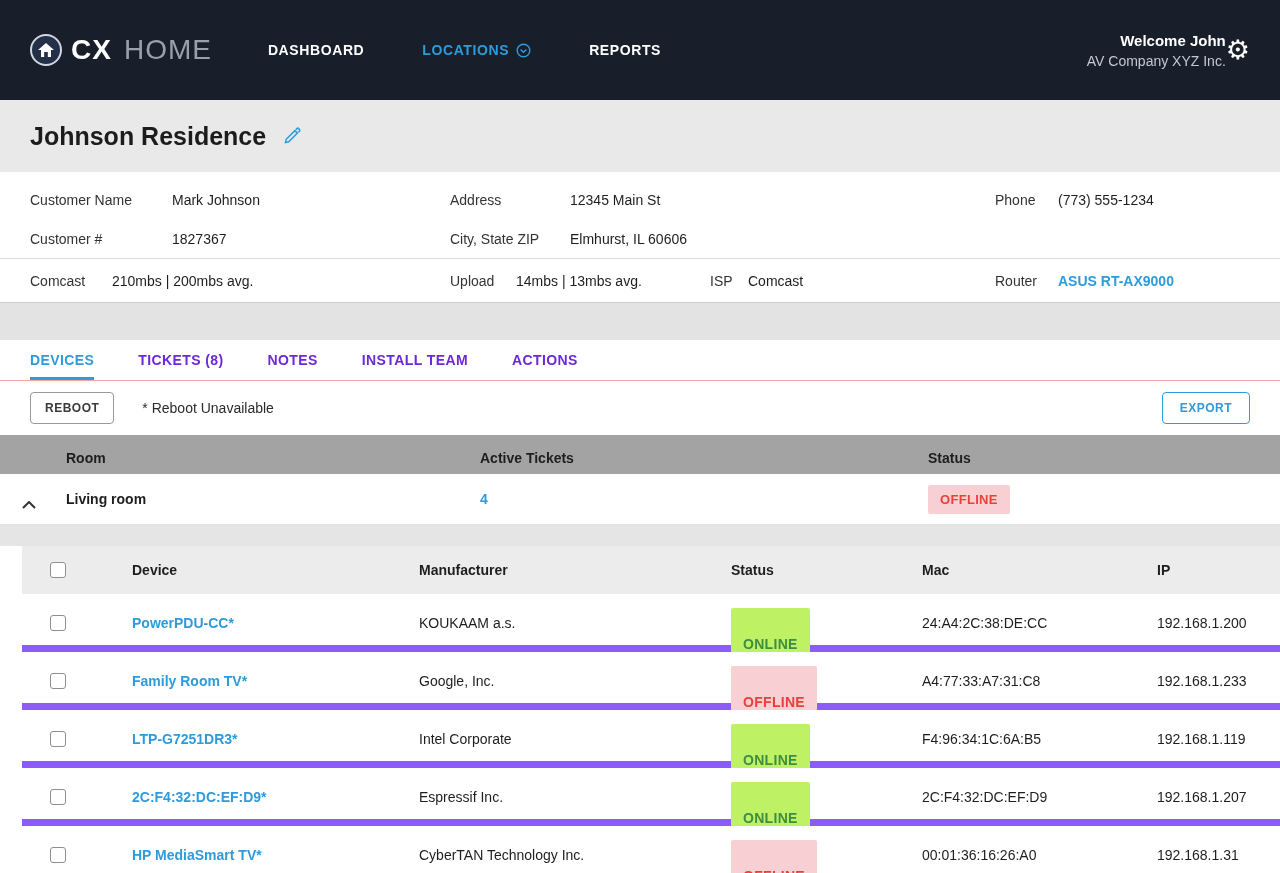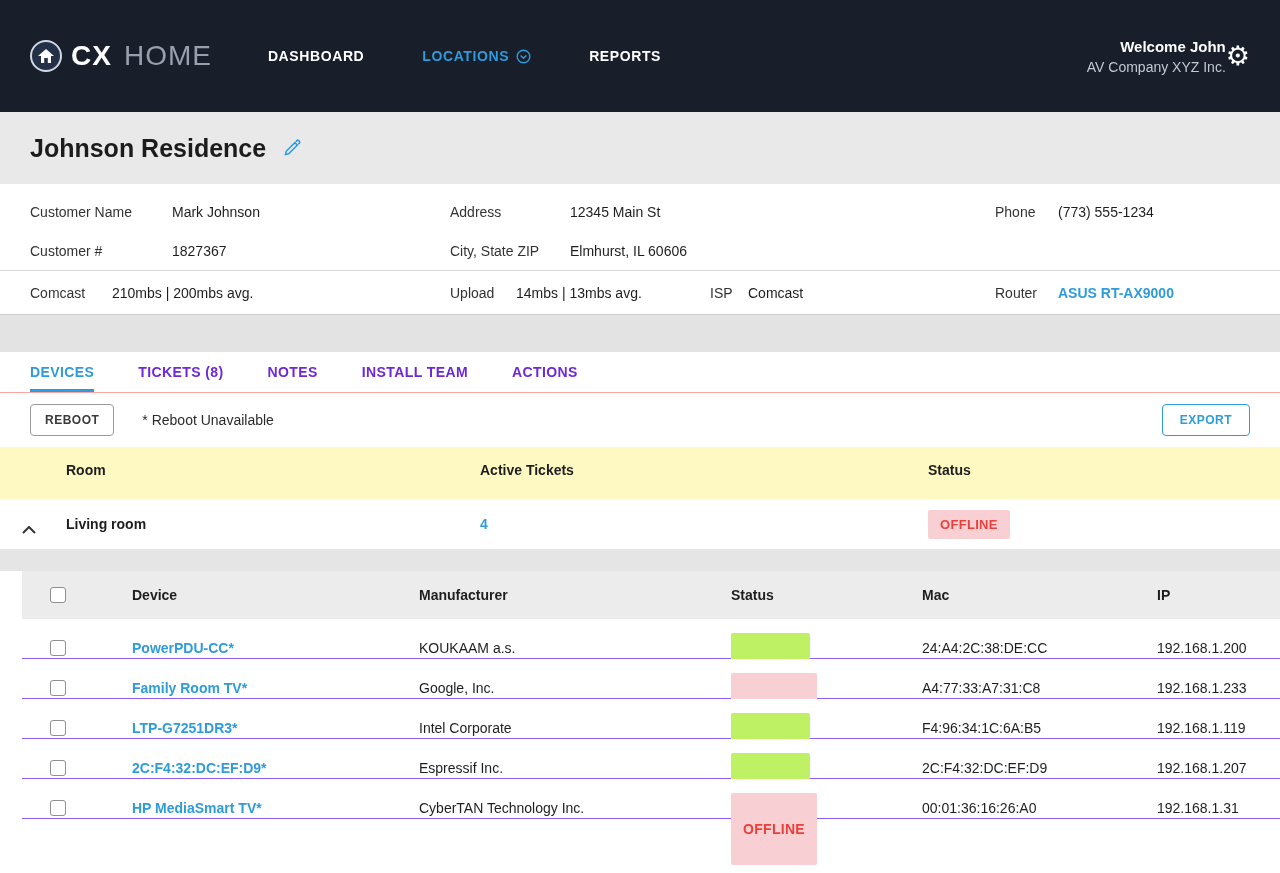--- a/index.html
+++ b/index.html
@@ -1,20 +1,20 @@
 <!DOCTYPE html>
 <html><head>
 <meta charset="utf-8">
 <style>
   * { margin:0; padding:0; box-sizing:border-box; }
   html,body { width:1280px; height:873px; overflow:hidden; background:#fff;
     font-family:"Liberation Sans", sans-serif; }
 
   
-  .topbar { height:112px; background:#181E2A; display:flex; align-items:center;
+  .topbar { height:100px; background:#181E2A; display:flex; align-items:center;
     padding:0 30px; }
   .logo { display:flex; align-items:center; gap:9px; }
   .logo-circle { width:32px; height:32px; border-radius:50%; background:#243048;
     border:2px solid #cfd7e2; display:flex; align-items:center; justify-content:center; }
   .logo-cx { color:#fff; font-weight:bold; font-size:28px; letter-spacing:1px; }
   .logo-home { color:#97a0ac; font-size:28px; font-weight:normal; letter-spacing:1px; margin-left:3px; }
   .nav { display:flex; gap:58px; margin-left:56px; }
   .nav-item { color:#fff; font-weight:bold; font-size:14px; letter-spacing:.6px;
     cursor:pointer; display:flex; align-items:center; gap:7px; }
   .nav-item.active { color:#2E9BDB; }
@@ -55,43 +55,43 @@
   
   .toolbar { display:flex; align-items:center; padding:12px 30px; height:54px; }
   .btn { background:#fff; border-radius:4px; font-size:12px; font-weight:bold;
     letter-spacing:.5px; padding:8px 14px; cursor:pointer;
     font-family:"Liberation Sans", sans-serif; }
   .reboot-btn { border:1px solid #9a9a9a; color:#3a3a3a; }
   .reboot-note { margin-left:28px; font-size:14px; color:#2b2b2b;text-align:right; }
   .export-btn { margin-left:auto; border:1px solid #2E9BDB; color:#2E9BDB; padding:8px 17px; }
 
   
-  .rooms-header { background:#fef9c3; height:52px; position:relative; }
+  .rooms-header { background:#a3a3a3; height:39px; position:relative; }
   .rooms-header span { position:absolute; top:0; line-height:46px; font-size:14px;
     font-weight:bold; color:#1e1e1e; }
   .room-row { background:#fff; height:50px; position:relative; }
   .room-row > * { position:absolute; }
   .collapse-icon { left:22px; top:21px; cursor:pointer; }
   .room-name { left:66px; line-height:50px; font-size:14px; font-weight:bold; color:#1e1e1e; }
   .tickets-link { left:480px; line-height:50px; font-size:14px; }
 
   .badge { display:inline-block; padding:7px 12px; font-size:13px; font-weight:bold;
     border-radius:2px; letter-spacing:.3px; }
   .badge.offline { background:#f8d0d3; color:#E8413C; }
   .badge.online  { background:#bef264; color:#3E8E41; }
 
   .gap2 { height:22px; background:#e5e5e5; }
 
   
   .devices { margin-left:22px; }
   .devices-header { background:#ececec; height:48px; position:relative; }
   .devices-header span { position:absolute; line-height:48px; font-size:14px;
     font-weight:bold; color:#1e1e1e; }
-  .device-row { background:#fff; height:40px; position:relative;
-    border-bottom:1px solid #8b5cf6; }
+  .device-row { background:#fff; height:58px; position:relative;
+    border-bottom:7px solid #8b5cf6; }
   .device-row span { position:absolute; line-height:58px; font-size:14px; color:#1e1e1e; }
   .checkbox { position:absolute; left:28px; width:16px; height:16px;
     border:1.5px solid #8f8f8f; border-radius:3px; background:#fff; cursor:pointer; }
   .devices-header .checkbox { top:16px; }
   .device-row .checkbox { top:21px; }
   .c-device { left:110px; } .c-manu { left:397px; } .c-status { left:709px; }
   .c-mac { left:900px; } .c-ip { left:1135px; }
   .device-row .c-device { color:#2E9BDB; font-weight:bold; cursor:pointer; }
   .device-row .badge-wrap { position:absolute; left:709px; top:14px; }
   .room-row .badge-wrap { position:absolute; left:928px; top:11px; }

